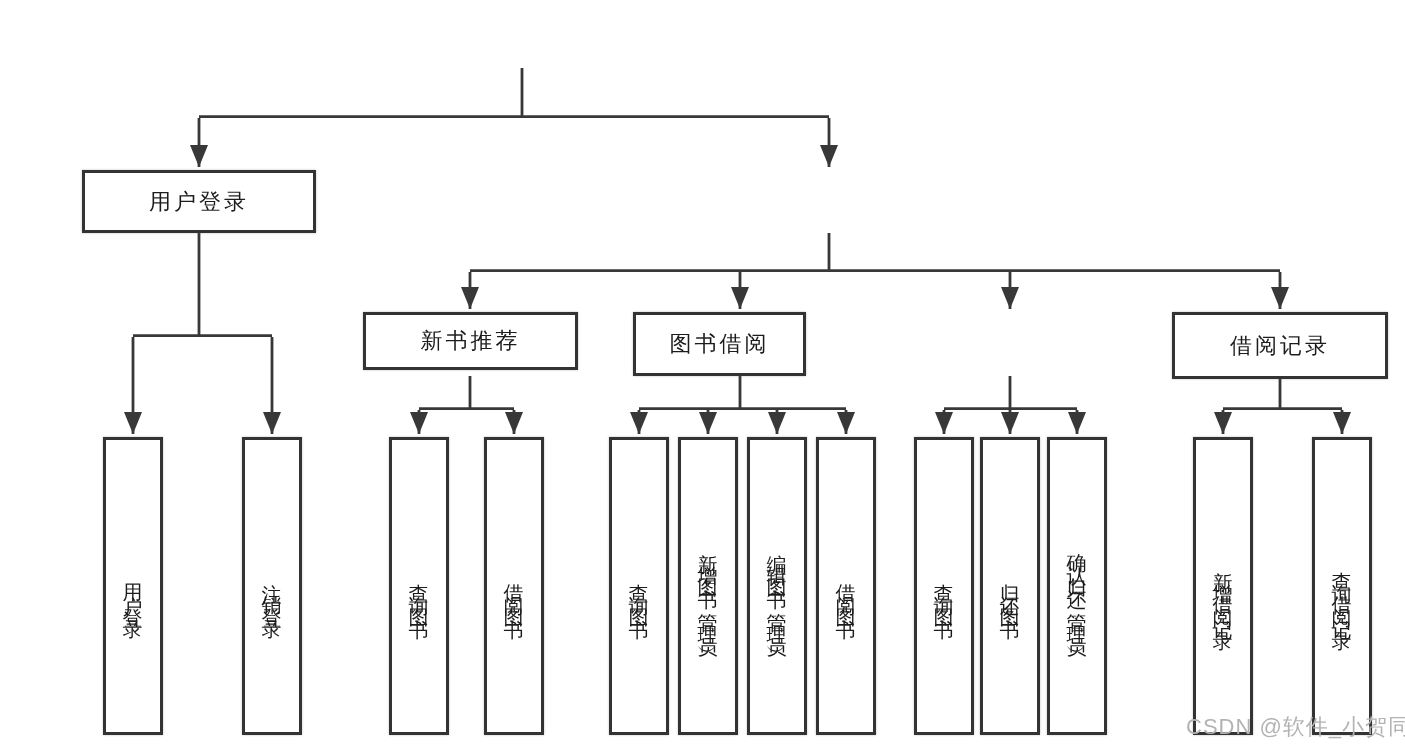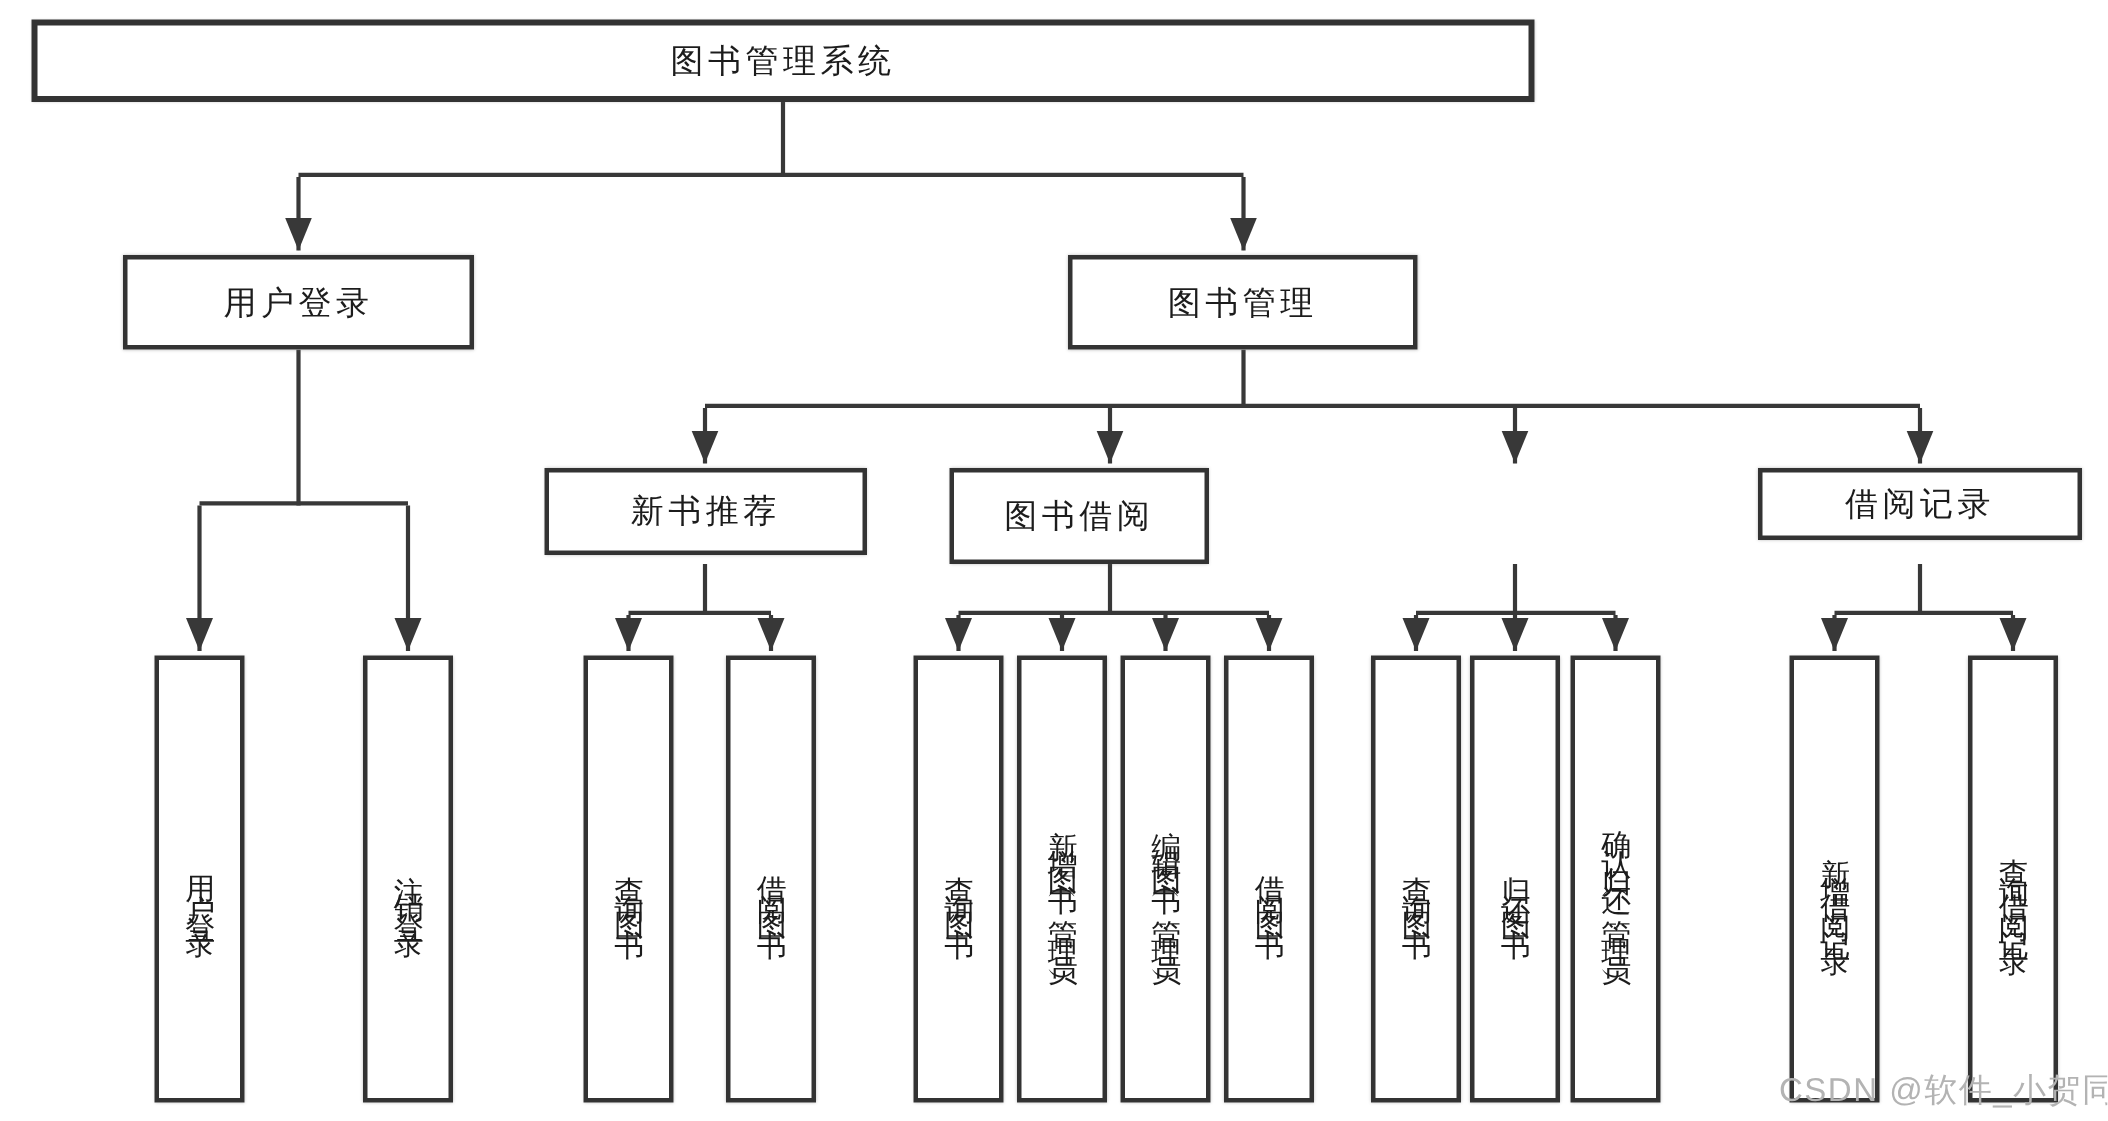--- a/index.html
+++ b/index.html
@@ -47,21 +47,21 @@
     white-space:nowrap;
     line-height:1.2;
   }
   
   .n-root{left:21px;top:13px;width:1002px;height:55px;border-width:4px;}
   .n-l2-0{left:82px; top:170px;width:234px;height:63px;}
   .n-l2-1{left:712px;top:170px;width:233px;height:63px;}
   .n-l3-0{left:363px; top:312px;width:215px;height:58px;}
   .n-l3-1{left:633px; top:312px;width:173px;height:64px;}
   .n-l3-2{left:903px; top:312px;width:215px;height:64px;}
-  .n-l3-3{left:1172px;top:312px;width:216px;height:48px;}
+  .n-l3-3{left:1172px;top:312px;width:216px;height:67px;}
   .leaf{top:437px;width:60px;height:298px;}
   .n-u1{left:103px;}  .n-u2{left:242px;}
   .n-n1{left:389px;}  .n-n2{left:484px;}
   .n-b1{left:609px;}  .n-b2{left:678px;}  .n-b3{left:747px;}  .n-b4{left:816px;}
   .n-c1{left:914px;}  .n-c2{left:980px;}  .n-c3{left:1047px;}
   .n-r1{left:1193px;} .n-r2{left:1312px;}
 </style>
 </head>
 <body>
 
@@ -110,29 +110,23 @@
       <path d="M1010,410 V434" marker-end="url(#arr)"></path>
       <path d="M1077,410 V434" marker-end="url(#arr)"></path>
 
       <path d="M1280,376 V410"></path>
       <path d="M1223,408.6 H1342"></path>
       <path d="M1223,410 V434" marker-end="url(#arr)"></path>
       <path d="M1342,410 V434" marker-end="url(#arr)"></path>
     </g>
   </svg>
 
-  <div class="node n-root">
-    <span class="hlabel">图书管理系统</span>
-  </div>
 
   <div class="node n-l2-0">
     <span class="hlabel">用户登录</span>
-  </div>
-  <div class="node n-l2-1">
-    <span class="hlabel">图书管理</span>
   </div>
 
   <div class="node n-l3-0">
     <span class="hlabel">新书推荐</span>
   </div>
   <div class="node n-l3-1">
     <span class="hlabel">图书借阅</span>
   </div>
   <div class="node n-l3-3">
     <span class="hlabel">借阅记录</span>

